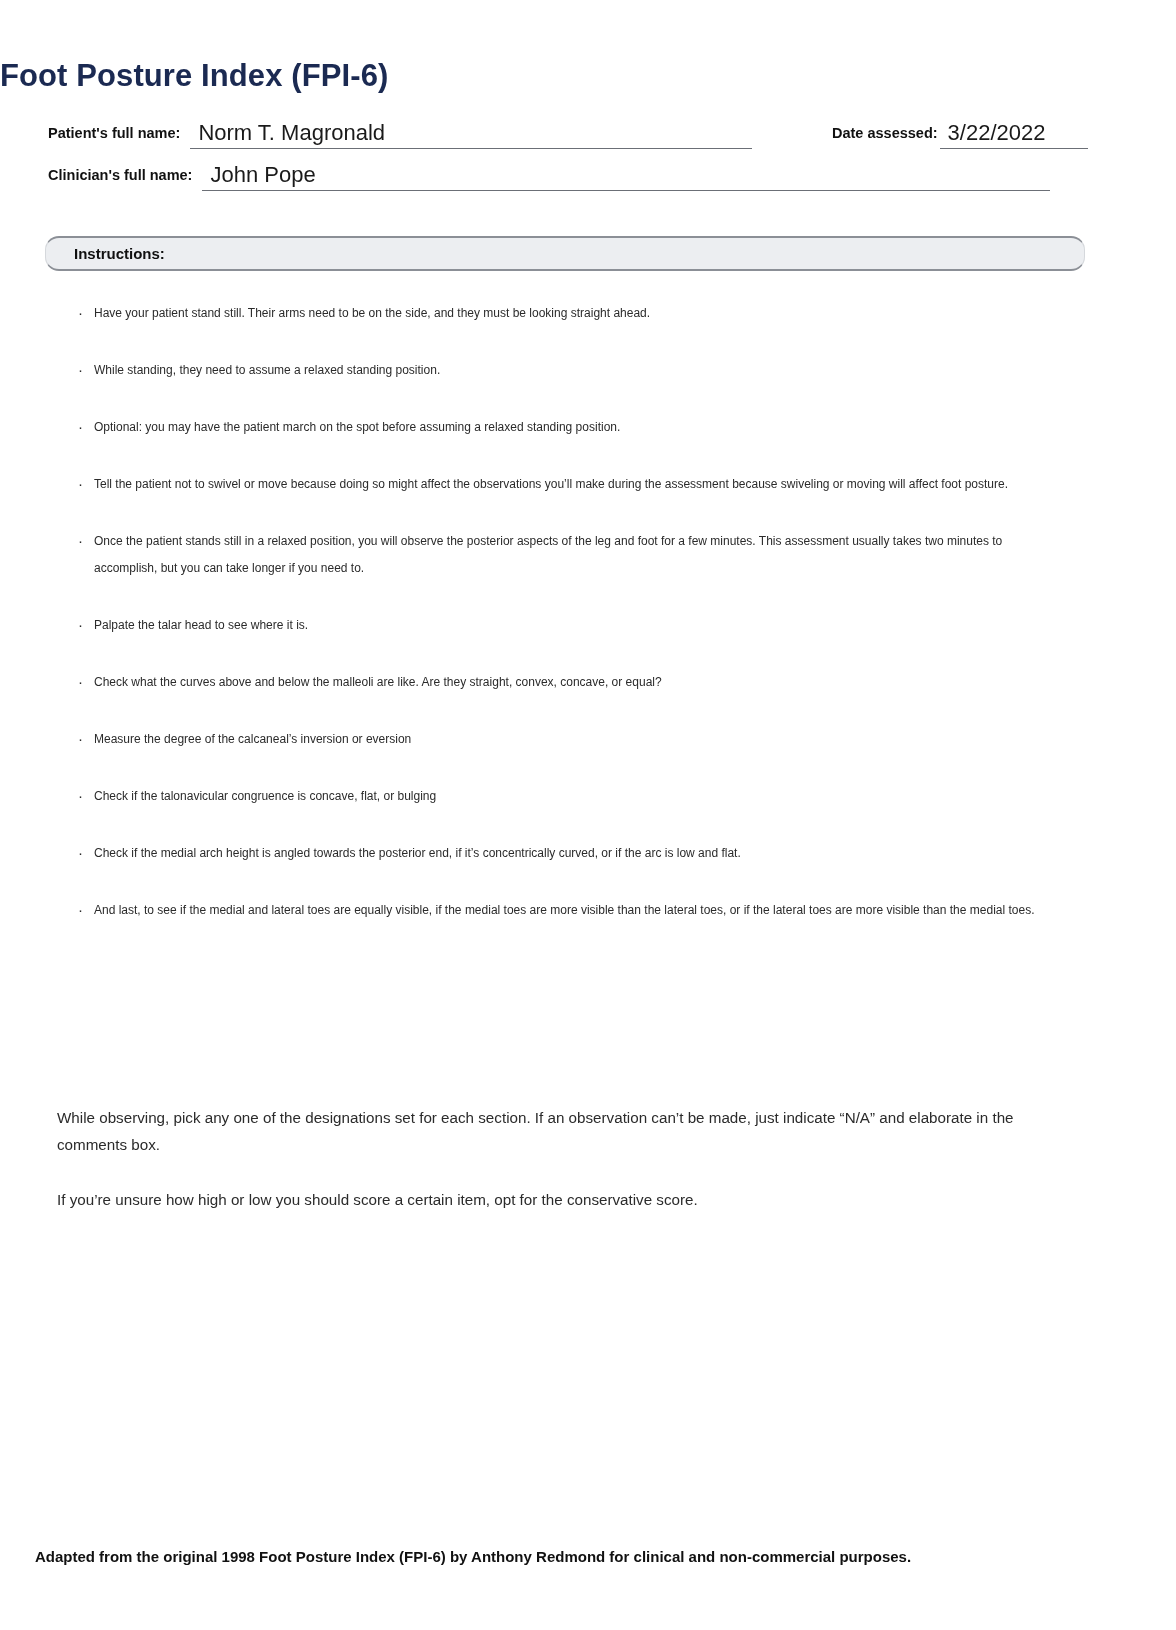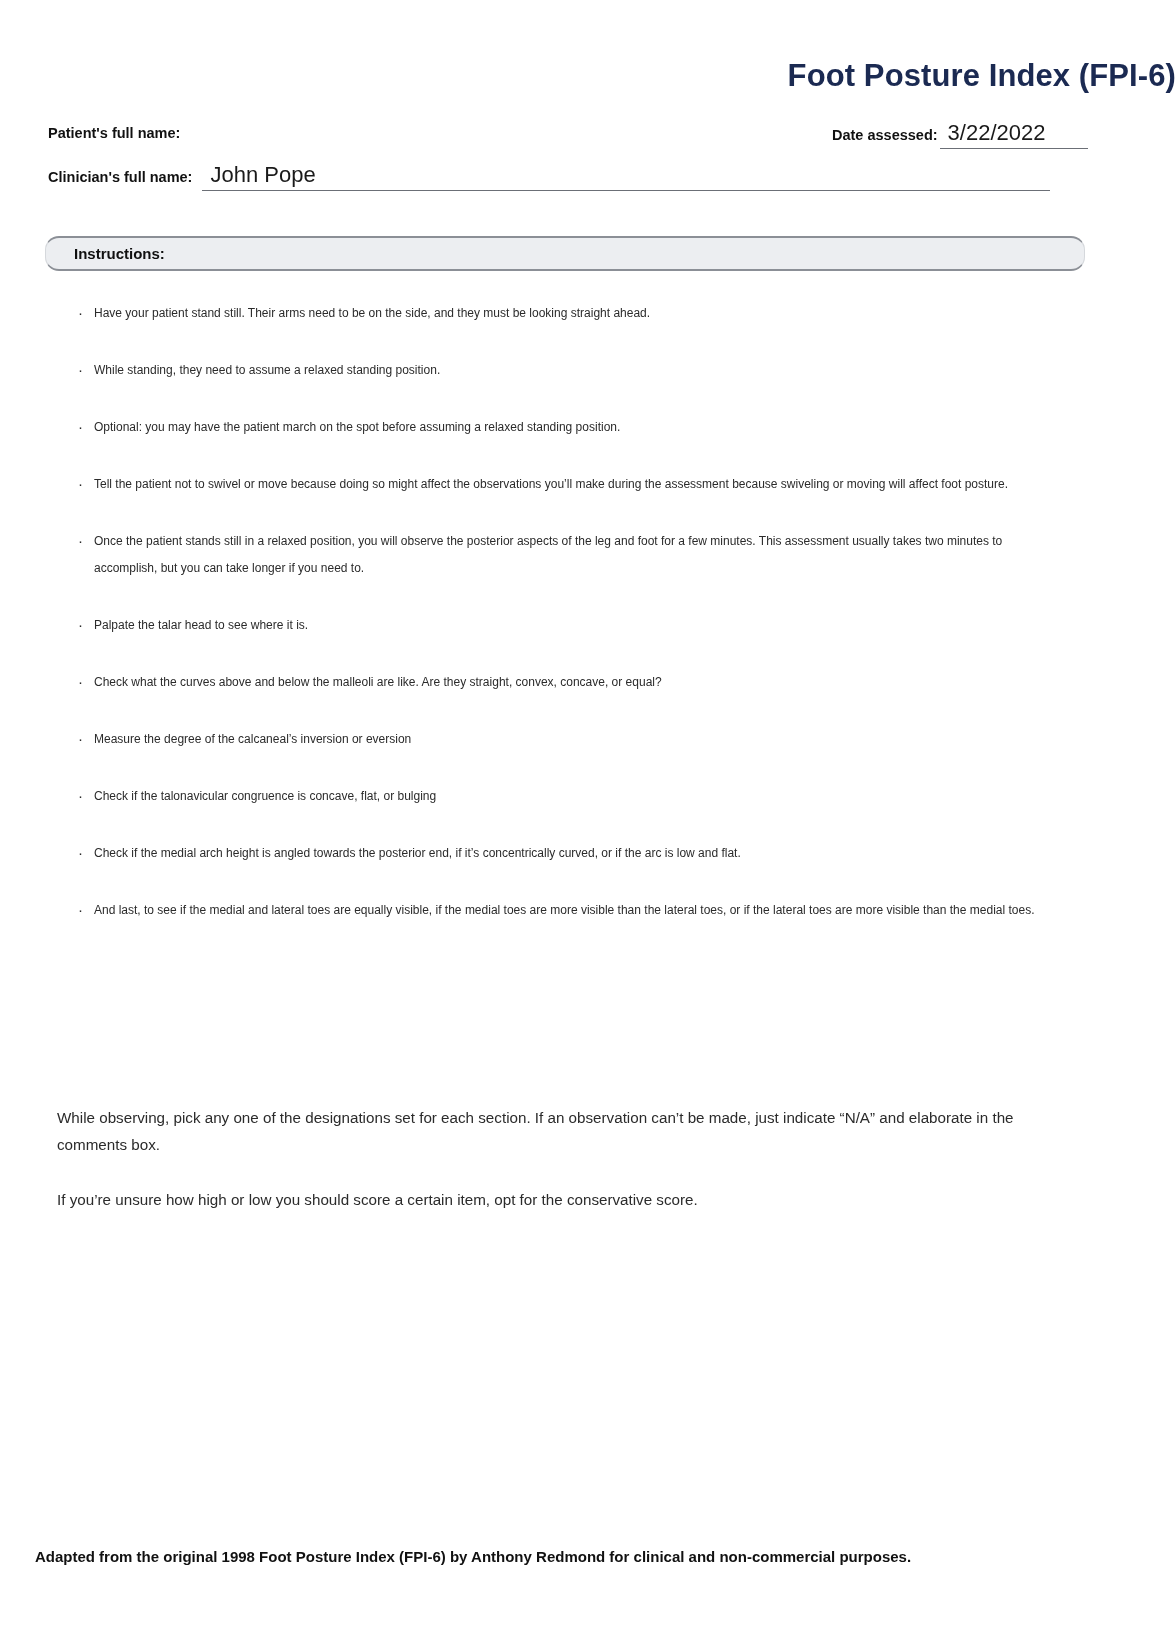--- a/index.html
+++ b/index.html
@@ -21,32 +21,32 @@
     overflow: hidden;
     box-sizing: border-box;
   }
 
   
   .doc-title {
     position: absolute;
     top: 58px;
     left: 0;
     width: 1176px;
-    text-align: right;
+    text-align: left;
     font-size: 31px;
     font-weight: bold;
     color: #1b2a52;
     letter-spacing: 0.1px;
   }
 
   
   .field-row {
     position: absolute;
     display: flex;
-    align-items: center;
+    align-items: flex-start;
   }
   .field-label {
     font-size: 14.5px;
     font-weight: bold;
     color: #111111;
     white-space: nowrap;
     line-height: 1;
     padding-bottom: 4px;
   }
   .field-line {
@@ -150,20 +150,23 @@
 </style>
 </head>
 <body>
 
 <div class="page">
 
   <div class="doc-title">Foot Posture Index (FPI-6)</div>
 
   <div class="field-row" id="row-patient">
     <span class="field-label">Patient's full name:</span>
+    <span class="field-line">
+      <span class="field-value">Norm T. Magronald</span>
+    </span>
   </div>
 
   <div class="field-row" id="row-date">
     <span class="field-label">Date assessed:</span>
     <span class="field-line">
       <span class="field-value">3/22/2022</span>
     </span>
   </div>
 
   <div class="field-row" id="row-clinician">

